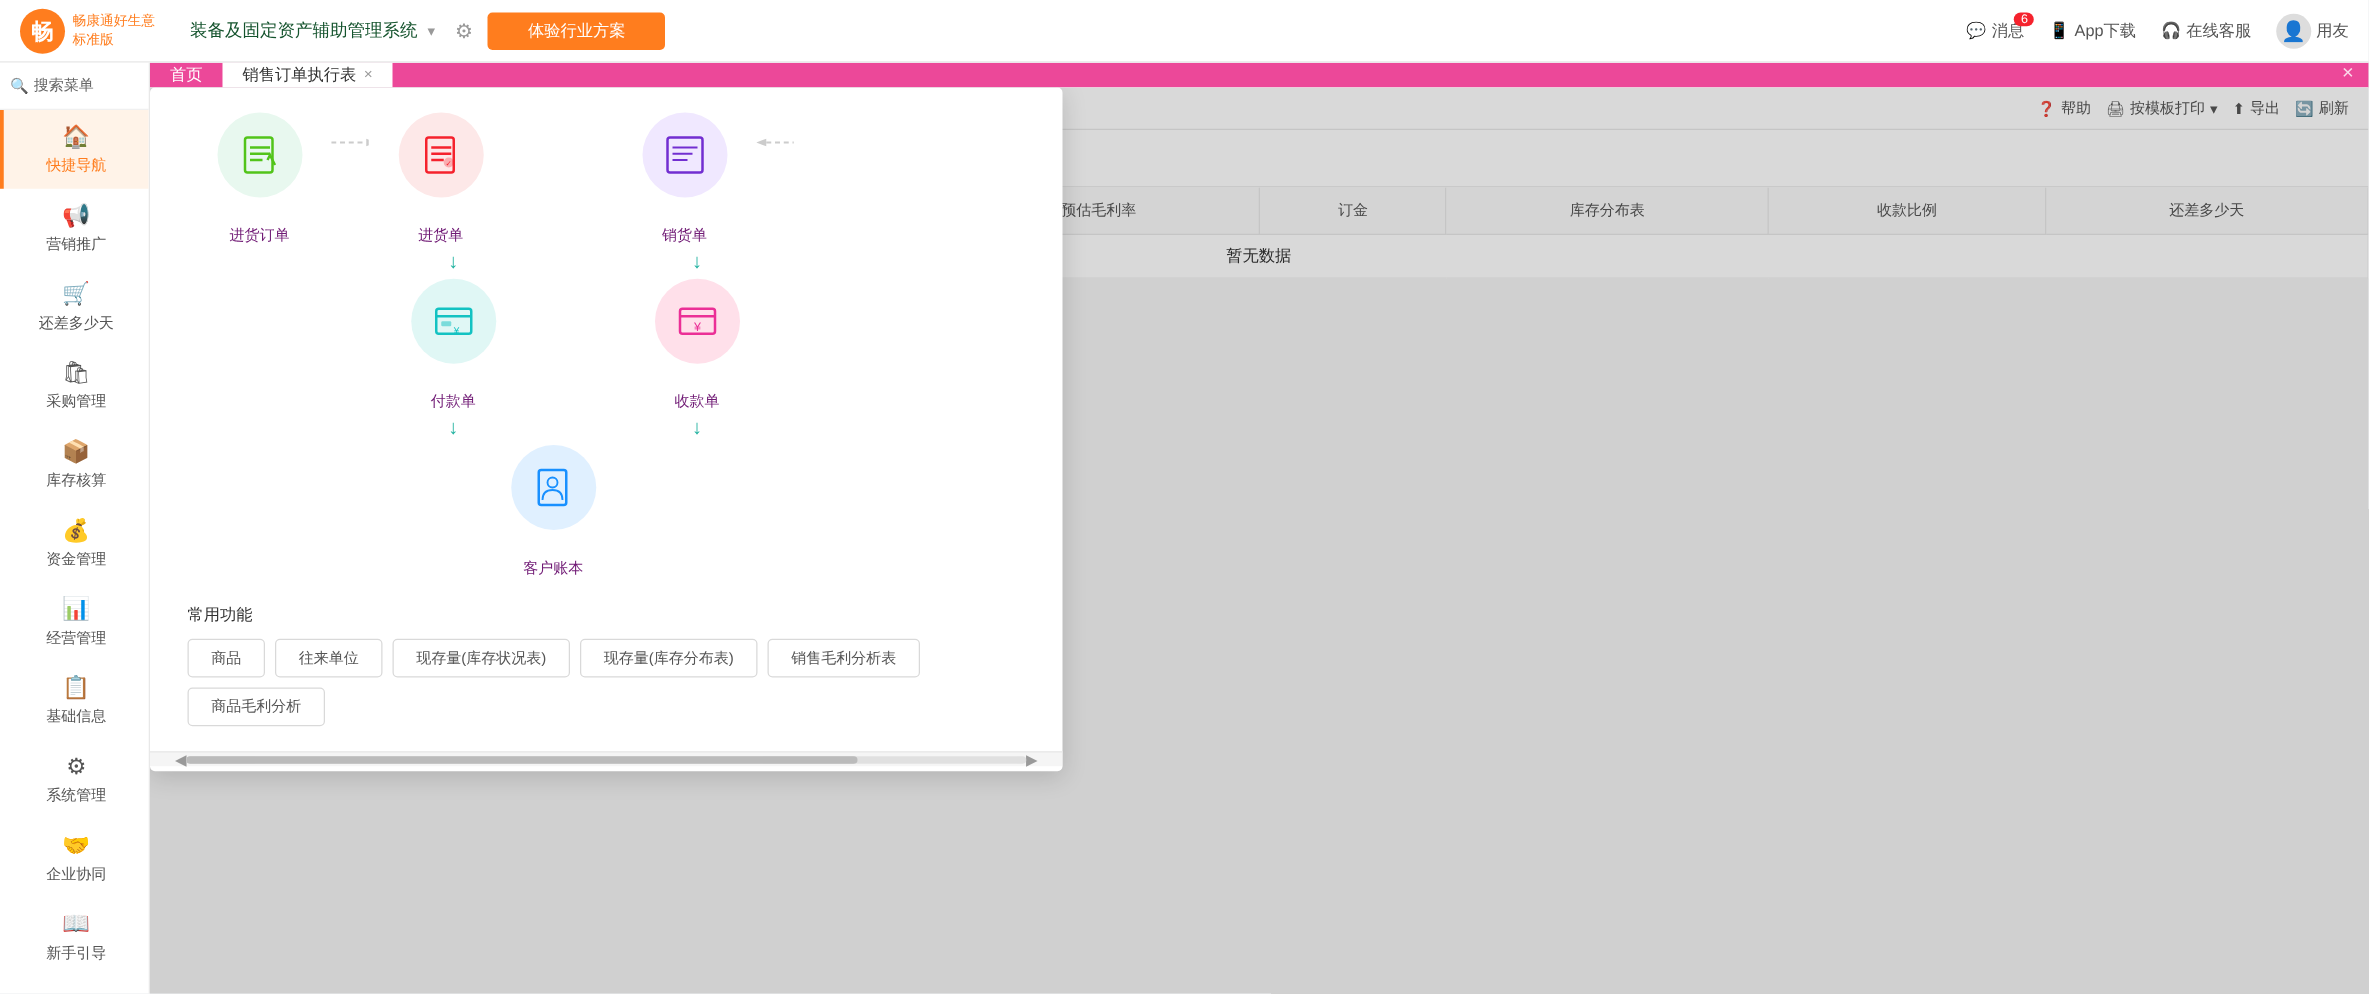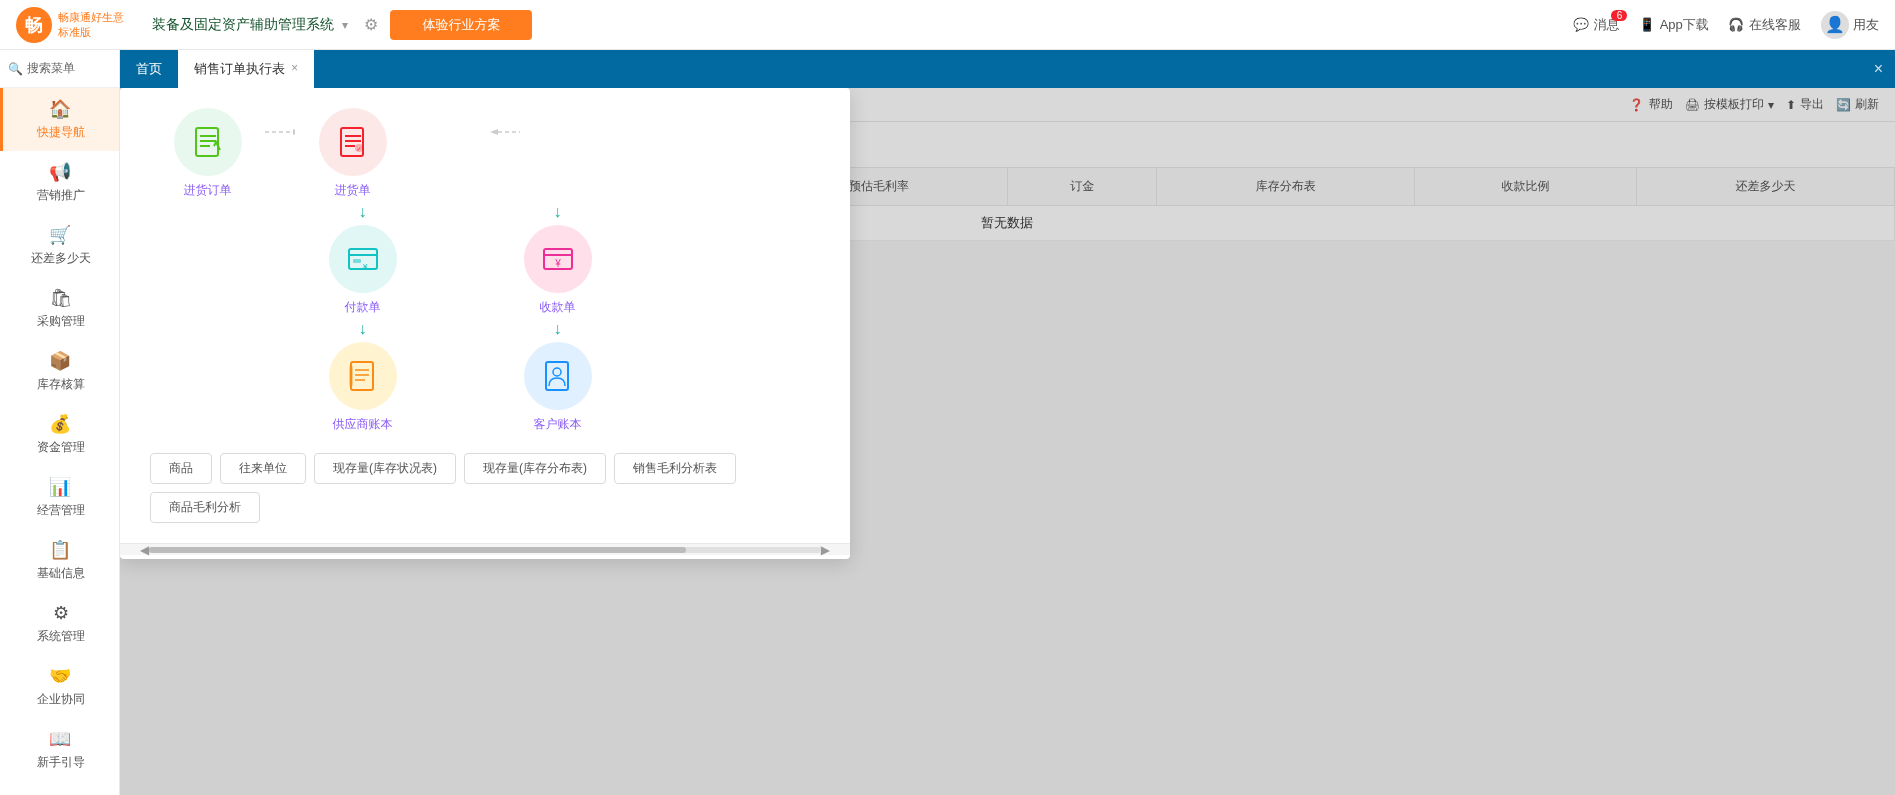--- a/index.html
+++ b/index.html
@@ -156,24 +156,24 @@
     
     .main-content {
       flex: 1;
       display: flex;
       flex-direction: column;
       overflow: hidden;
     }
 
     
     .tab-bar {
-      background: #0369a1;
-      display: flex;
-      align-items: center;
-      height: 38px;
+      background: #ec4899;
+      display: flex;
+      align-items: flex-start;
+      height: 20px;
       padding: 0 0;
     }
     .tab-item {
       padding: 0 16px;
       height: 100%;
       display: flex;
       align-items: center;
       cursor: pointer;
       font-size: 13px;
       color: rgba(255,255,255,0.8);
@@ -419,22 +419,22 @@
       align-items: flex-start;
     }
     .fnode {
       width: 115px;
       display: flex;
       flex-direction: column;
       align-items: center;
     }
     .fnode-label {
       font-size: 12px;
-      color: #8b5cf6;
-      margin-top: 6px;
+      color: #701a75;
+      margin-top: 22px;
       text-align: center;
     }
     .fcircle {
       width: 68px;
       height: 68px;
       border-radius: 50%;
       display: flex;
       align-items: center;
       justify-content: center;
       font-size: 28px;
@@ -652,20 +652,31 @@
                       <line x1="10" y1="22" x2="20" y2="22" stroke="#f5222d" stroke-width="2"></line>
                       <circle cx="24" cy="24" r="4" fill="#f5222d" opacity="0.3"></circle>
                       <text x="24" y="27" text-anchor="middle" font-size="6" fill="#f5222d">✓</text>
                     </svg>
                   </div>
                   <div class="fnode-label">进货单</div>
                 </div>
 
                 <div style="width:80px;"></div>
 
+                <div class="fnode">
+                  <div class="fcircle circle-purple">
+                    <svg width="36" height="36" viewBox="0 0 36 36">
+                      <rect x="4" y="4" width="28" height="28" rx="2" fill="none" stroke="#722ed1" stroke-width="2"></rect>
+                      <line x1="8" y1="12" x2="28" y2="12" stroke="#722ed1" stroke-width="1.5"></line>
+                      <line x1="8" y1="17" x2="24" y2="17" stroke="#722ed1" stroke-width="1.5"></line>
+                      <line x1="8" y1="22" x2="20" y2="22" stroke="#722ed1" stroke-width="1.5"></line>
+                    </svg>
+                  </div>
+                  <div class="fnode-label">销货单</div>
+                </div>
 
                 <div class="farrow-h">
                   <svg width="40" height="12">
                       <polygon points="8,3 0,6 8,9" fill="#ccc"></polygon>
                       <line x1="8" y1="6" x2="40" y2="6" stroke="#ccc" stroke-width="1.5" stroke-dasharray="4,3"></line>
                     </svg>
                 </div>
 
               </div>
 
@@ -708,48 +719,37 @@
                 <div style="width:115px;"></div>
                 <div style="width:40px;"></div>
                 <div class="farrow-v">↓</div>
                 <div style="width:80px;"></div>
                 <div class="farrow-v">↓</div>
               </div>
 
               <div class="frow">
                 <div style="width:115px;"></div>
                 <div style="width:40px;"></div>
-                <div class="fnode">
-                  <div class="fcircle circle-orange2">
-                    <svg width="36" height="36" viewBox="0 0 36 36">
-                      <rect x="6" y="4" width="22" height="28" rx="2" fill="none" stroke="#fa8c16" stroke-width="2"></rect>
-                      <rect x="4" y="8" width="4" height="20" rx="1" fill="#fa8c16" opacity="0.4"></rect>
-                      <line x1="10" y1="12" x2="24" y2="12" stroke="#fa8c16" stroke-width="1.5"></line>
-                      <line x1="10" y1="17" x2="24" y2="17" stroke="#fa8c16" stroke-width="1.5"></line>
-                      <line x1="10" y1="22" x2="20" y2="22" stroke="#fa8c16" stroke-width="1.5"></line>
-                    </svg>
-                  </div>
-                  <div class="fnode-label">供应商账本</div>
-                </div>
                 <div style="width:80px;"></div>
                 <div class="fnode">
                   <div class="fcircle circle-blue">
                     <svg width="36" height="36" viewBox="0 0 36 36">
                       <rect x="6" y="4" width="22" height="28" rx="2" fill="none" stroke="#1890ff" stroke-width="2"></rect>
                       <circle cx="17" cy="14" r="4" fill="none" stroke="#1890ff" stroke-width="1.5"></circle>
                       <path d="M9,28 Q9,20 17,20 Q25,20 25,28" fill="none" stroke="#1890ff" stroke-width="1.5"></path>
                     </svg>
                   </div>
                   <div class="fnode-label">客户账本</div>
                 </div>
               </div>
 
             </div>
 
             <div class="common-section">
+              <div class="common-title">常用功能</div>
               <div class="common-buttons">
                 <button class="common-btn">商品</button>
                 <button class="common-btn">往来单位</button>
                 <button class="common-btn">现存量(库存状况表)</button>
                 <button class="common-btn">现存量(库存分布表)</button>
                 <button class="common-btn">销售毛利分析表</button>
                 <button class="common-btn">商品毛利分析</button>
               </div>
             </div>
 

